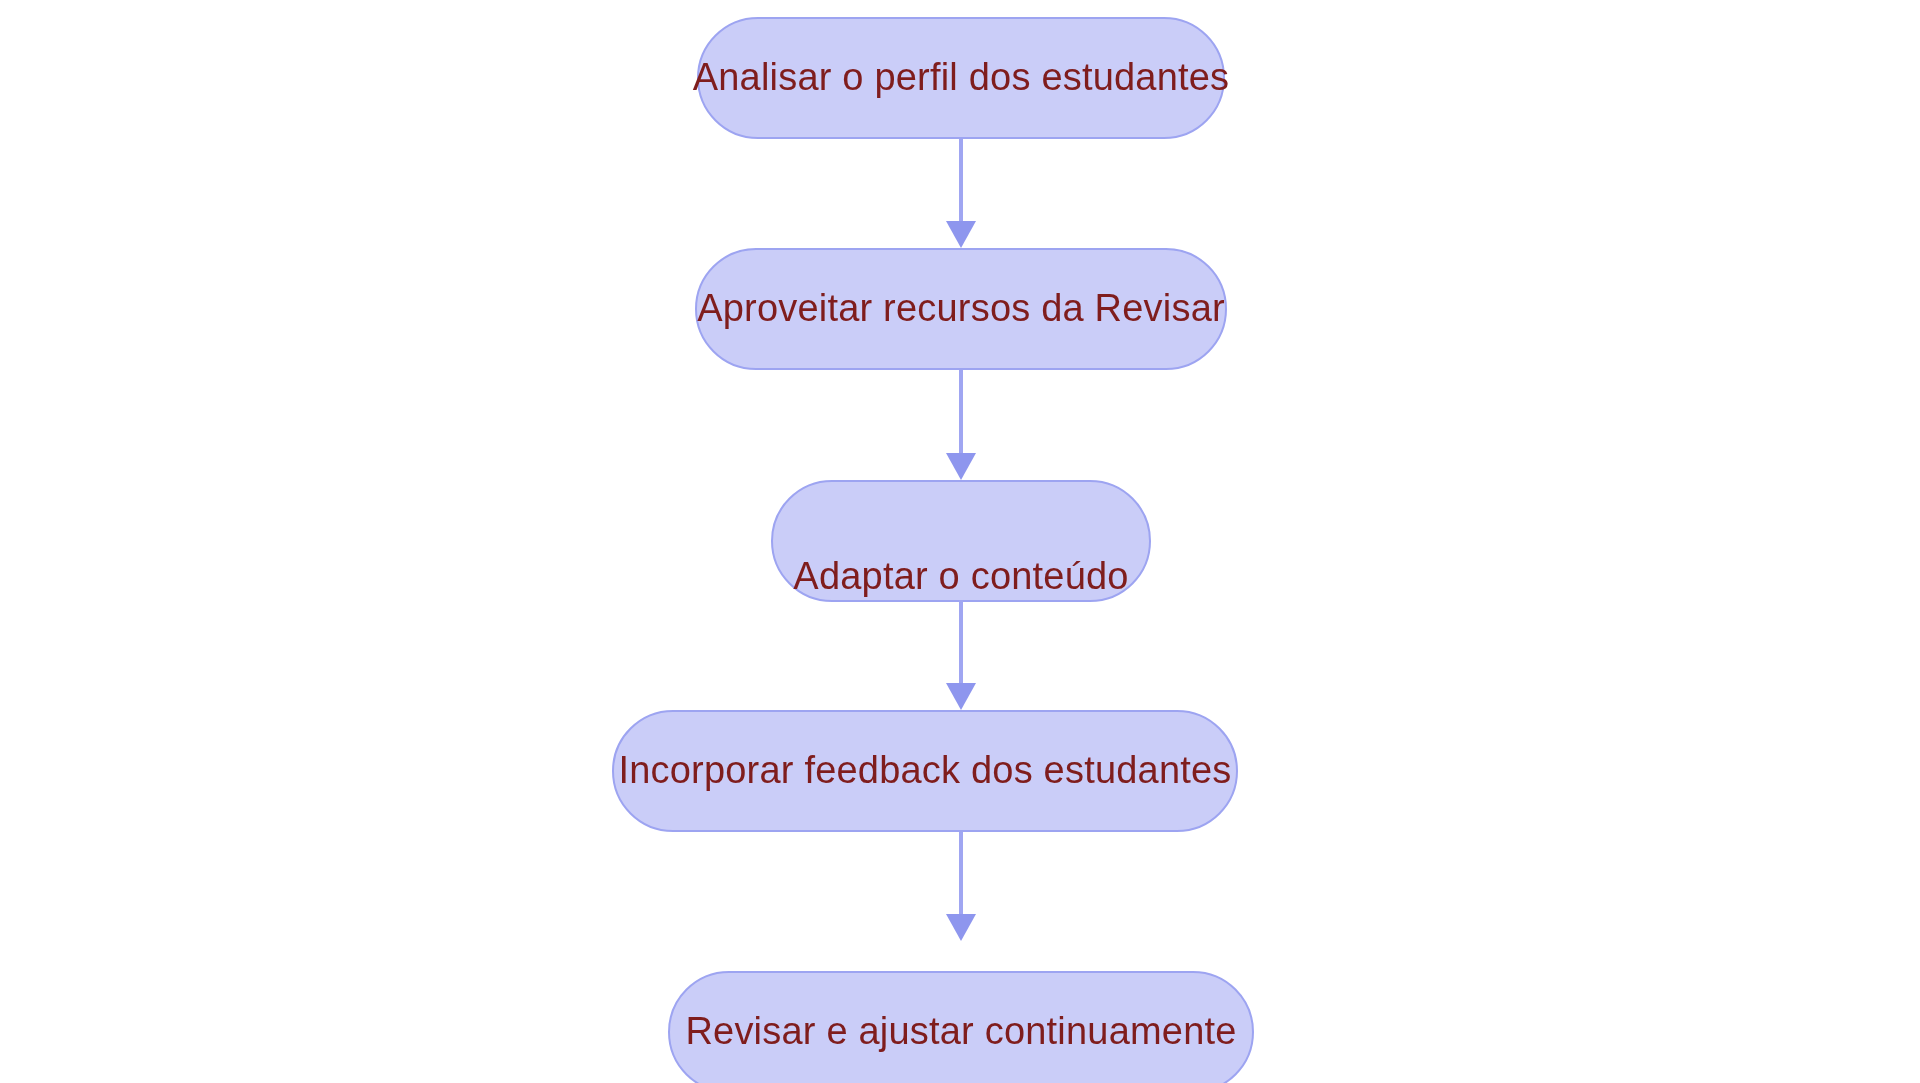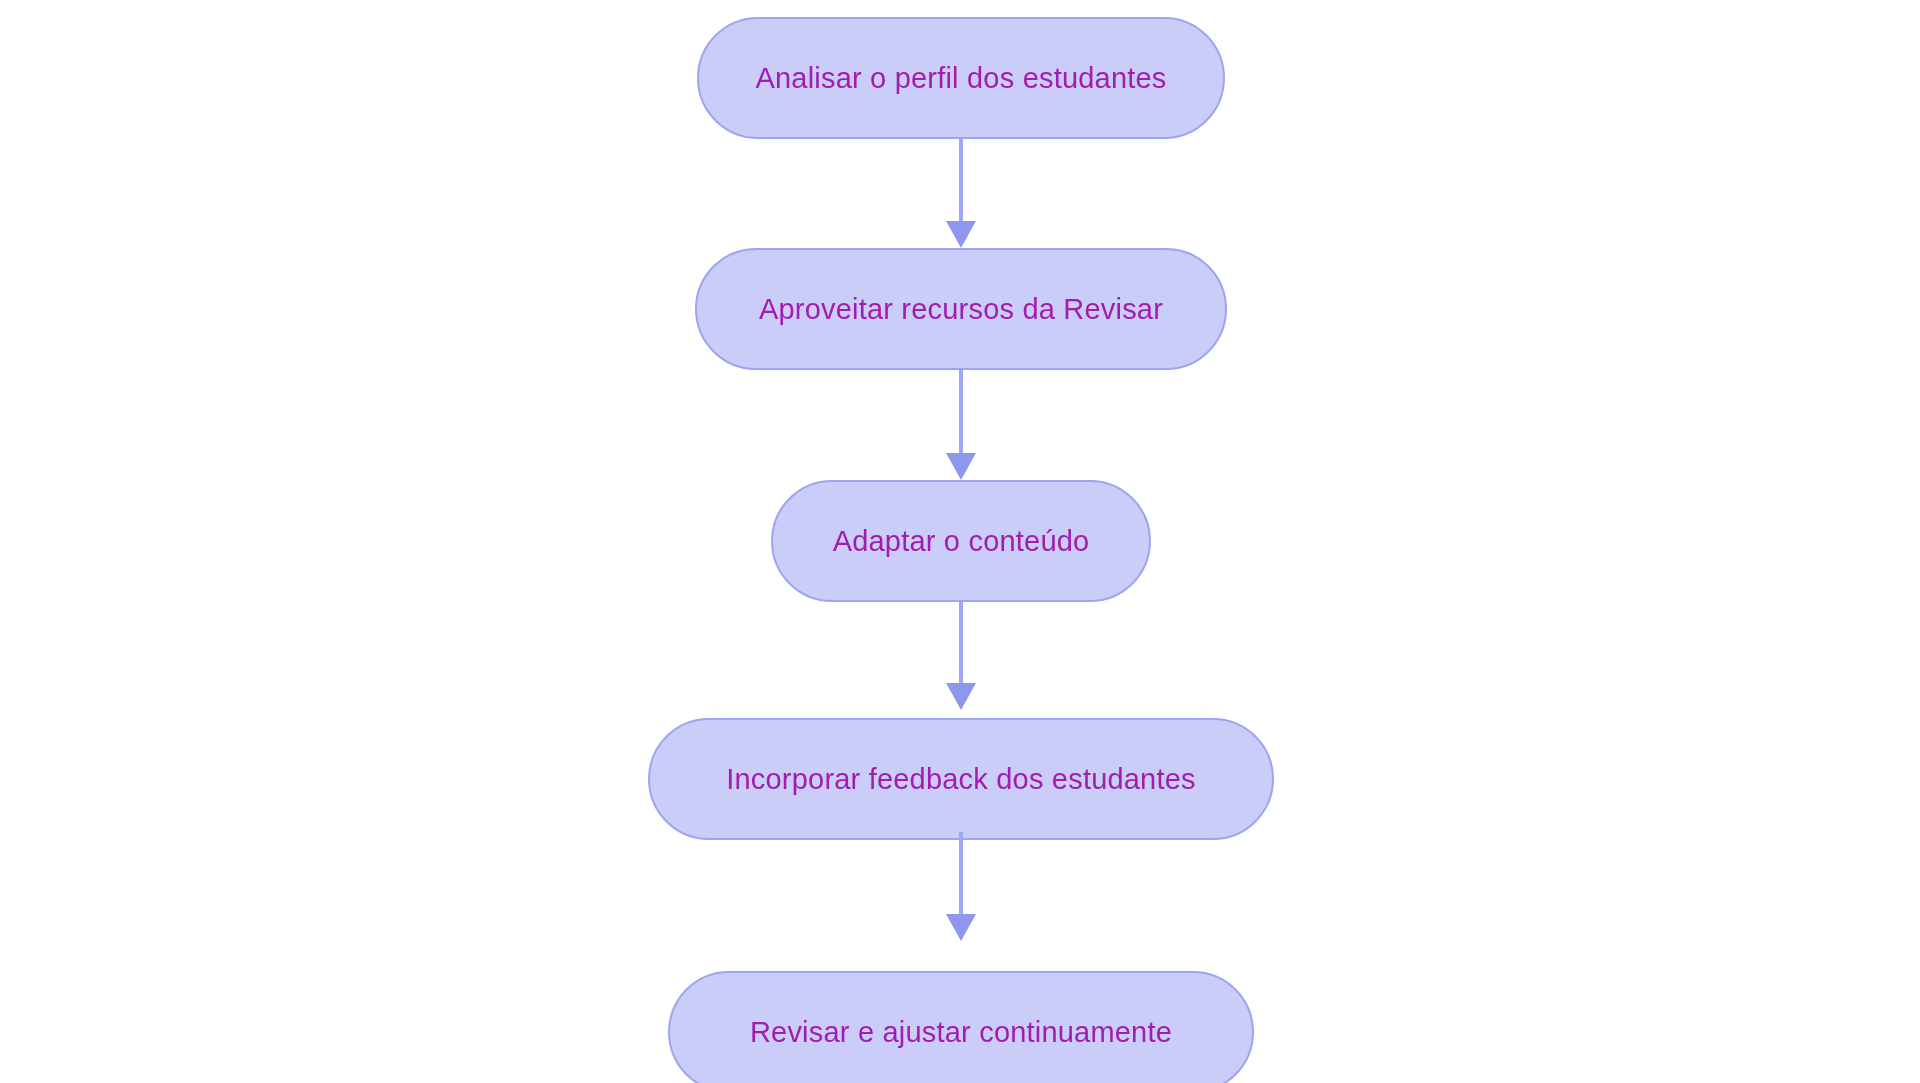--- a/index.html
+++ b/index.html
@@ -21,30 +21,30 @@
     box-sizing: border-box;
     background: #cacdf8;
     border: 2px solid #9da4f1;
     border-radius: 61px;
     display: flex;
     align-items: center;
     justify-content: center;
     text-align: center;
   }
   .node-label {
-    color: #a21caf;
-    font-size: 29px;
+    color: #7f1d1d;
+    font-size: 38px;
     line-height: 1.2;
     letter-spacing: 0.2px;
     white-space: nowrap;
   }
   .n1 { left: 697px; top: 17px;  width: 528px; }
   .n2 { left: 695px; top: 248px; width: 532px; }
-  .n3 { left: 771px; top: 480px; width: 380px; }
-  .n4 { left: 648px; top: 710px; width: 626px; margin-top: 8px; }
+  .n3 { left: 771px; top: 480px; width: 380px; align-items: flex-end; }
+  .n4 { left: 612px; top: 710px; width: 626px; }
   .n5 { left: 668px; top: 971px; width: 586px; }
 
   .arrow {
     position: absolute;
     left: 946px;            
     width: 30px;
   }
   .a1 { top: 139px; height: 109px; }
   .a2 { top: 370px; height: 110px; }
   .a3 { top: 600px; height: 110px; }

